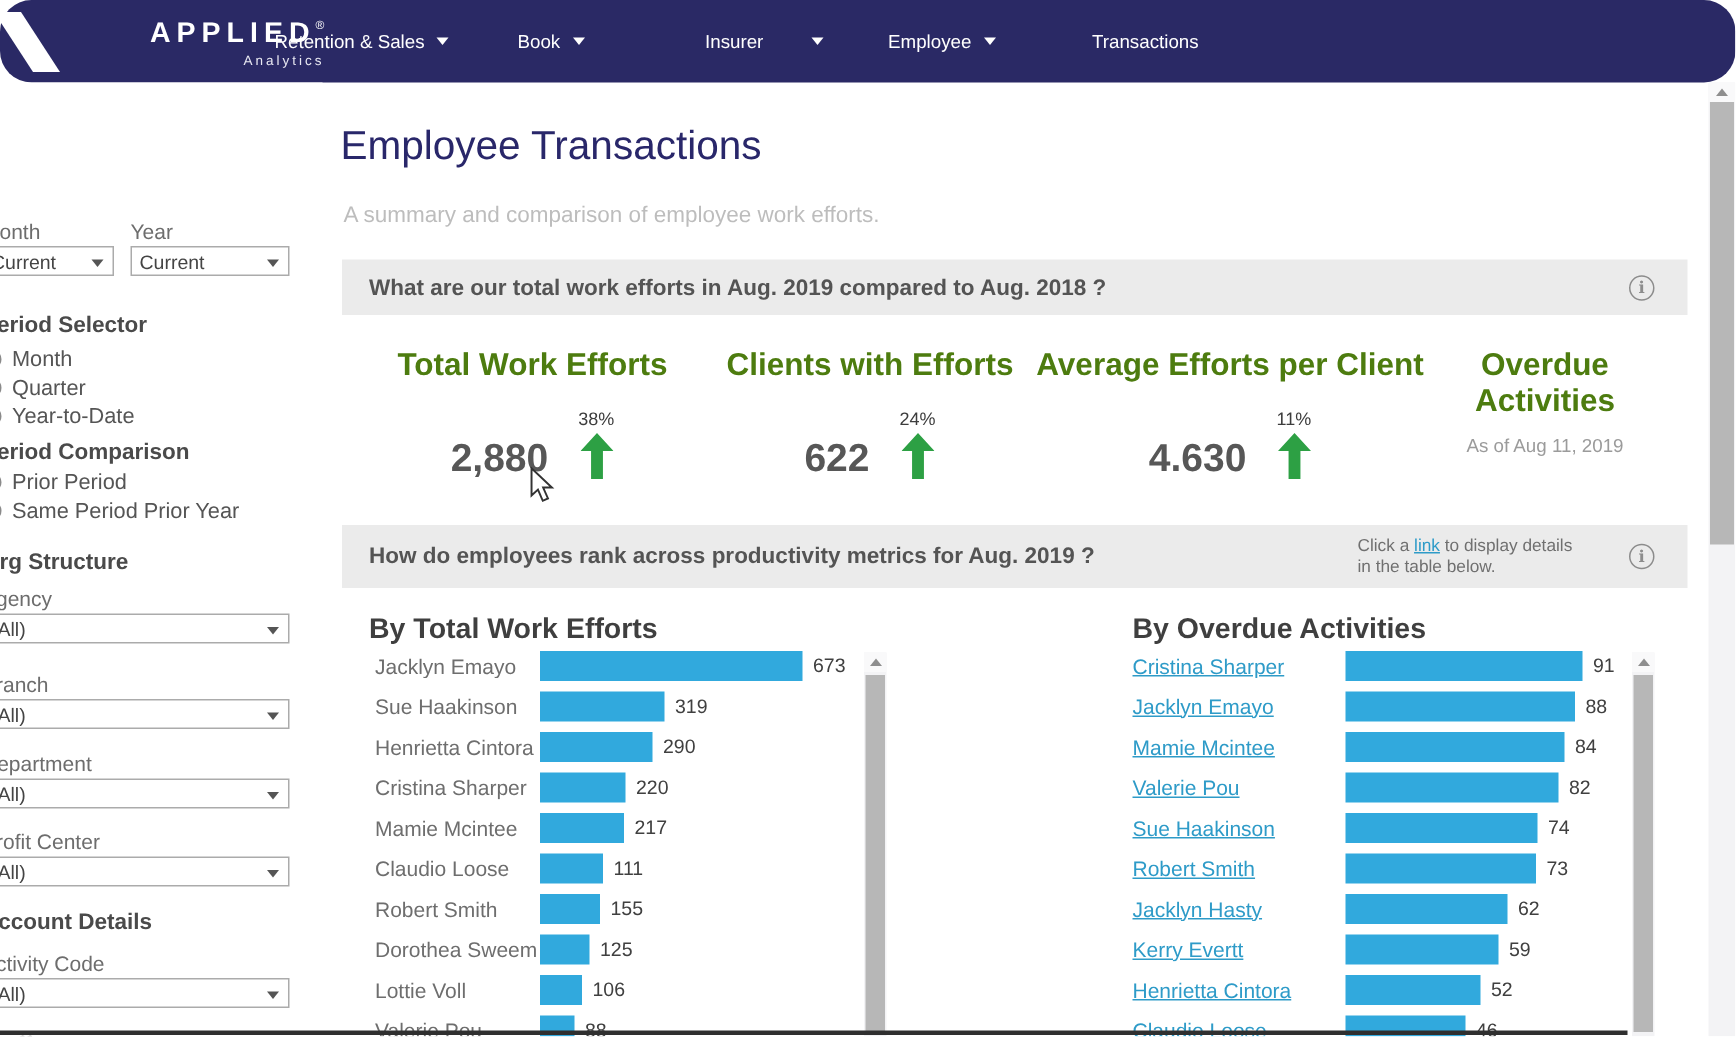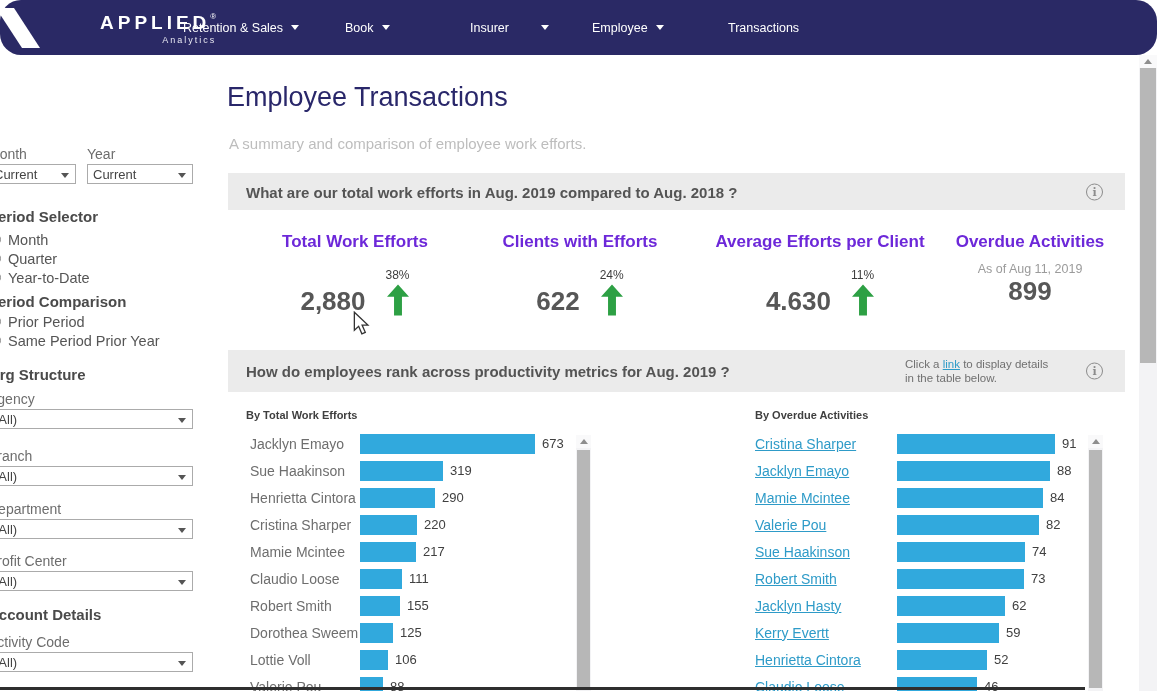--- a/index.html
+++ b/index.html
@@ -45,29 +45,29 @@
   .info-icon { position:absolute; left:858px; top:50%; transform:translateY(-50%);
     width:17px; height:17px; border:1.6px solid #8c8c8c; border-radius:50%;
     display:flex; align-items:center; justify-content:center;
     font-family:"DejaVu Serif", serif; font-size:11px; font-weight:bold; color:#8c8c8c; cursor:pointer; }
   #link-note { position:absolute; left:677px; top:7px; width:146px; font-size:11.5px;
     line-height:14px; color:#707070; }
   #link-note a { color:#2e9bc8; text-decoration:underline; cursor:pointer; }
 
   
   .kpi { position:absolute; top:232px; text-align:center; }
-  .kpi-label { font-size:17px; font-weight:bold; color:#6d28d9;text-align:center; }
+  .kpi-label { font-size:21px; font-weight:bold; color:#4d7c0f;text-align:center; }
   .kpi-body { display:inline-flex; align-items:flex-end; margin-top:16px; }
   .kpi-value { font-size:26px; font-weight:bold; color:#575757; line-height:30px; }
   .kpi-change { display:flex; flex-direction:column; align-items:center; margin-left:20px; }
   .kpi-pct { font-size:12px; color:#3d3d3d; margin-bottom:2px; }
   .kpi-asof { font-size:12.5px; color:#9b9b9b; margin-top:10px; }
 
   
-  .chart-title { position:absolute; top:409px; font-size:11px; font-weight:bold; color:#3f3f3f; }
+  .chart-title { position:absolute; top:409px; font-size:19px; font-weight:bold; color:#3f3f3f; }
   .chart-box { position:absolute; top:430px; height:261px; overflow:hidden; }
   .chart-row { display:flex; align-items:center; height:27px; }
   .chart-name { font-size:14px; color:#6e6e6e; overflow:hidden; white-space:nowrap; }
   .chart-name a { color:#2e9bc8; text-decoration:underline; cursor:pointer; }
   .chart-bar { height:20px; background:#31a9dd; flex:0 0 auto; }
   .chart-val { font-size:13px; color:#404040; margin-left:7px; }
 
   
   .vscroll { position:absolute; background:#f3f3f5; }
   .vscroll .sb-arrow { position:absolute; left:0; top:0; width:100%; height:13px; background:#f9f9fa;
@@ -224,21 +224,20 @@
           <div class="kpi-change">
             <div class="kpi-pct">11%</div>
             <svg width="22" height="32" viewBox="0 0 20 28">
               <path d="M10 0 L20 11 H13.6 V28 H6.4 V11 H0 Z" fill="#2da044"></path>
             </svg>
           </div>
         </div></div>
       <div class="kpi" style="left: 950px; width: 160px;">
         <div class="kpi-label">Overdue Activities</div>
         <div class="kpi-asof">As of Aug 11, 2019</div>
-        <div class="kpi-value">899</div>
       </div>
     </div>
 
   <div id="banner2" class="banner">
     <span class="banner-q">How do employees rank across productivity metrics for Aug. 2019 ?</span>
     <span id="link-note"><span>Click a </span><a>link</a><span> to display details in the table below.</span></span>
     <span class="info-icon">i</span>
   </div>
 
   <div class="chart-title" style="left:246px;">By Total Work Efforts</div>

